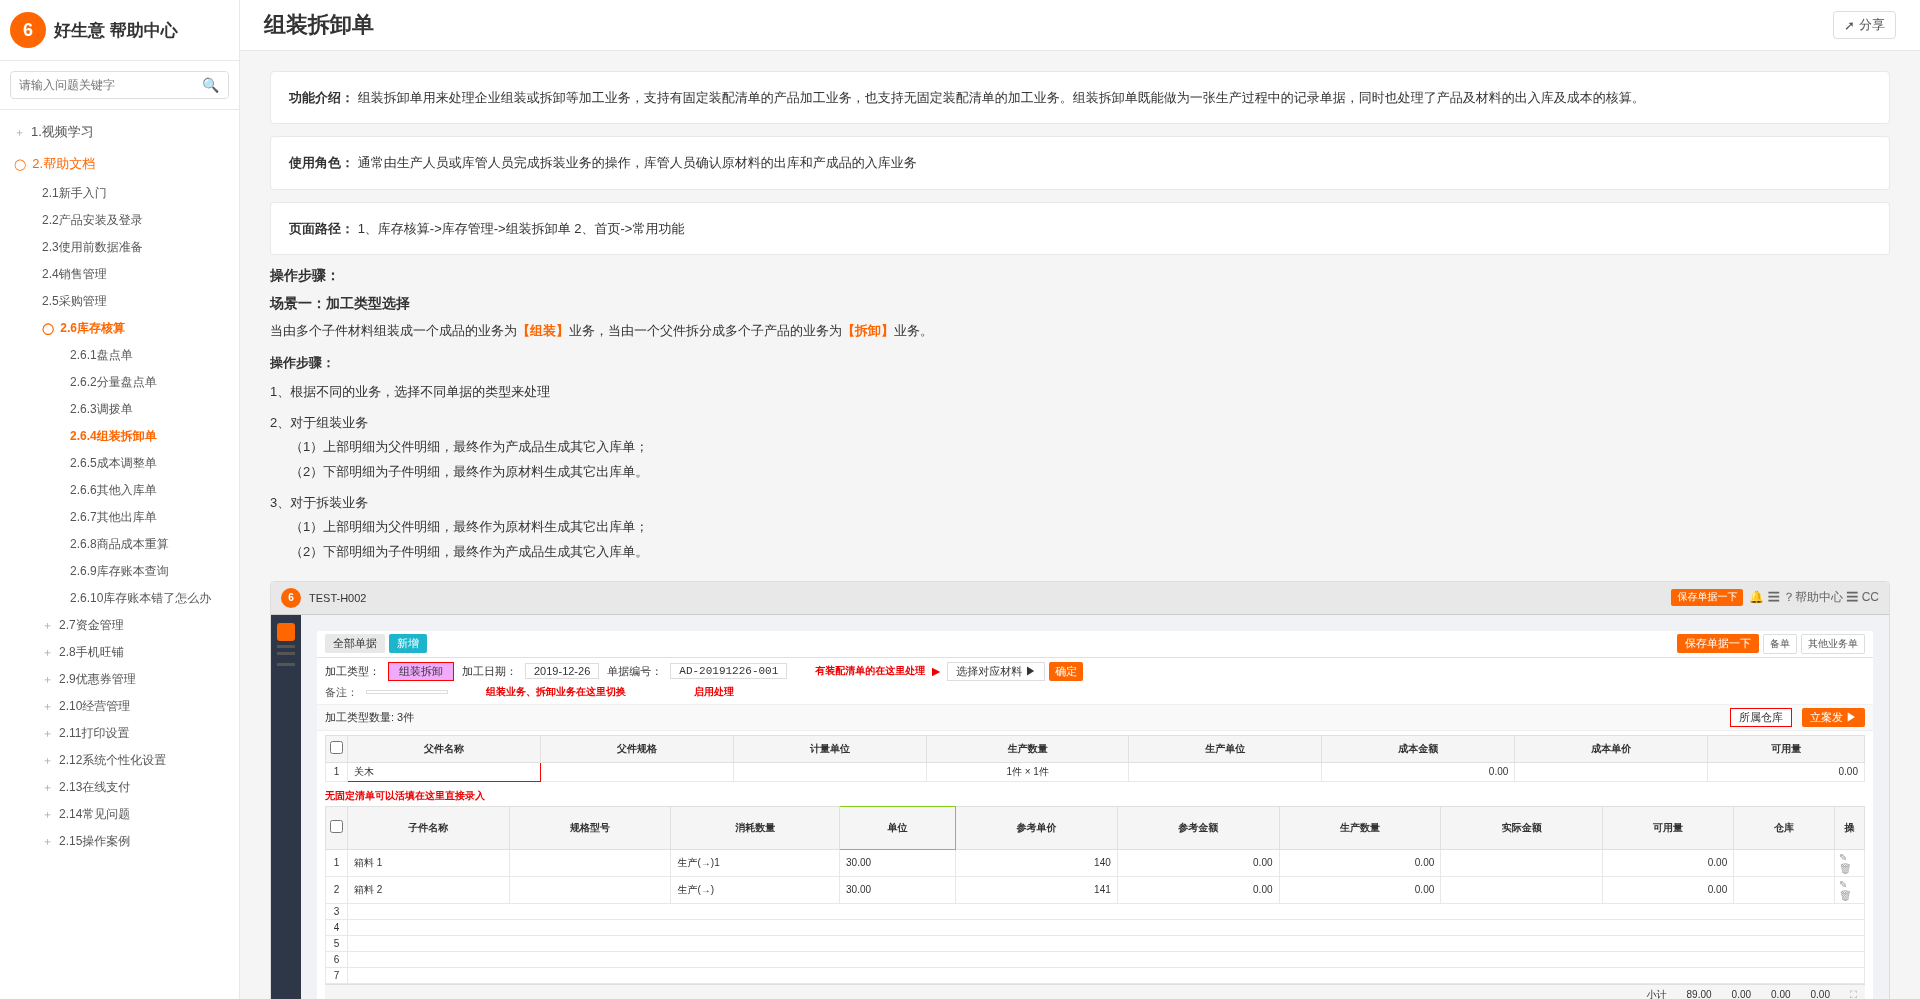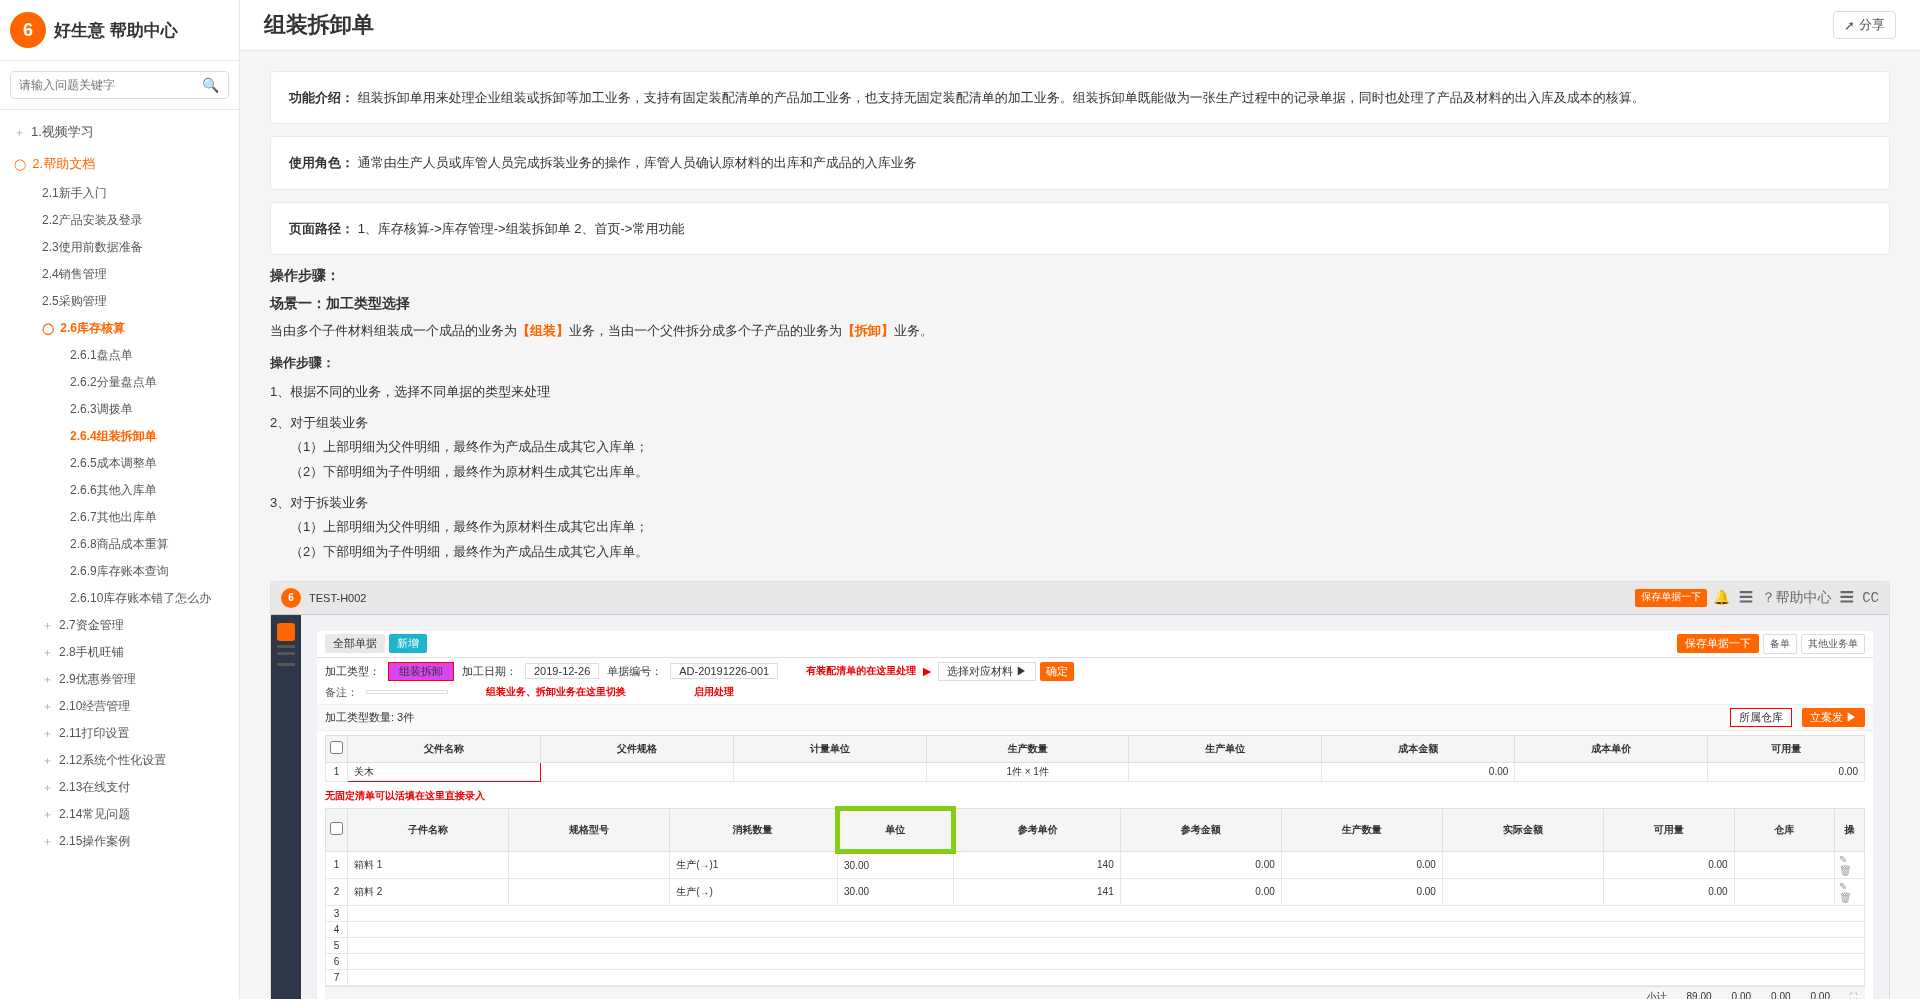--- a/index.html
+++ b/index.html
@@ -200,21 +200,21 @@
     <div class="body-text" style="margin-top:6px;">3、对于拆装业务</div>
     <div class="body-text" style="padding-left:20px;">（1）上部明细为父件明细，最终作为原材料生成其它出库单；</div>
     <div class="body-text" style="padding-left:20px;">（2）下部明细为子件明细，最终作为产成品生成其它入库单。</div>
 
     <div class="screenshot-wrap" style="margin-top:16px;">
       <div style="background:#e8e8e8; padding:6px 10px; border-bottom:1px solid #ccc; display:flex; align-items:center; gap:8px; font-size:11px;">
         <div style="width:20px;height:20px;background:#f60;border-radius:50%;display:flex;align-items:center;justify-content:center;color:#fff;font-weight:bold;font-size:10px;">6</div>
         <span>TEST-H002</span>
         <span style="margin-left:auto;display:flex;gap:6px;">
           <span style="background:#ff6600;color:#fff;padding:1px 6px;border-radius:2px;font-size:10px;">保存单据一下</span>
-          <span style="color:#666;font-size:14px;font-family:Liberation Mono, monospace;">🔔 ☰ ？帮助中心 ☰ CC</span>
+          <span style="color:#666;font-size:12px;">🔔 ☰ ？帮助中心 ☰ CC</span>
         </span>
       </div>
 
       <div style="display:flex;background:#f0f2f5;min-height:320px;">
 
         <div style="width:30px;background:#2d3748;display:flex;flex-direction:column;align-items:center;padding-top:8px;gap:4px;">
           <div style="width:18px;height:18px;background:#f60;border-radius:3px;"></div>
           <div style="width:18px;height:3px;background:#555;"></div>
           <div style="width:18px;height:3px;background:#555;"></div>
           <div style="width:18px;height:3px;background:#555;margin-top:4px;"></div>
@@ -226,25 +226,25 @@
             <span style="background:#e8e8e8;padding:2px 8px;border-radius:2px;cursor:pointer;">全部单据</span>
             <span style="background:#1cb5cc;color:#fff;padding:2px 8px;border-radius:2px;cursor:pointer;">新增</span>
             <span style="margin-left:auto;background:#f60;color:#fff;padding:2px 8px;border-radius:2px;font-size:11px;">保存单据一下</span>
             <span style="font-size:10px;color:#555;padding:2px 6px;border:1px solid #ddd;border-radius:2px;">备单</span>
             <span style="font-size:10px;color:#555;padding:2px 6px;border:1px solid #ddd;border-radius:2px;">其他业务单</span>
           </div>
 
           <div style="position:relative;padding:4px 8px;background:#fff;border-bottom:1px solid #f0f0f0;">
             <div style="display:flex;align-items:center;gap:8px;flex-wrap:wrap;font-size:11px;">
               <span>加工类型：</span>
-              <span style="border:1px solid #f00;padding:1px 10px;min-width:60px;display:inline-block;background:#d946ef;">组装拆卸</span>
+              <span style="border:1px solid #f00;padding:1px 10px;min-width:60px;display:inline-block;background:#f0abfc;">组装拆卸</span>
               <span>加工日期：</span>
               <span style="border:1px solid #ddd;padding:1px 8px;">2019-12-26</span>
               <span>单据编号：</span>
-              <span style="border:1px solid #ddd;padding:1px 8px;">AD-20191226-001</span>
+              <span style="border:1px solid #ddd;padding:1px 8px;font-family:Liberation Mono, monospace;">AD-20191226-001</span>
 
               <span style="position:relative;display:inline-flex;align-items:center;">
                 <span style="color:#e00;font-size:10px;font-weight:bold;margin-left:20px;white-space:nowrap;">有装配清单的在这里处理</span>
                 <span style="color:#e00;font-size:14px;margin-left:4px;">►</span>
                 <span style="border:1px solid #ddd;padding:1px 8px;margin-left:4px;background:#fff;font-size:11px;">选择对应材料 ▶</span>
                 <span style="background:#f60;color:#fff;border:none;padding:2px 6px;margin-left:4px;font-size:11px;border-radius:2px;">确定</span>
               </span>
             </div>
 
             <div style="display:flex;align-items:center;gap:8px;margin-top:4px;font-size:11px;">
@@ -297,21 +297,21 @@
           <div style="padding:0 8px 4px;position:relative;">
 
             <div style="color:#e00;font-size:10px;font-weight:bold;margin:3px 0;">无固定清单可以活填在这里直接录入</div>
             <table style="width:100%;border-collapse:collapse;font-size:10px;">
               <thead>
                 <tr style="background:#f5f5f5;">
                   <th style="border:1px solid #e0e0e0;padding:2px 4px;width:20px;"><input type="checkbox" style=""></th>
                   <th style="border:1px solid #e0e0e0;padding:14px 6px;">子件名称</th>
                   <th style="border:1px solid #e0e0e0;padding:2px 6px;">规格型号</th>
                   <th style="border:1px solid #e0e0e0;padding:2px 6px;">消耗数量</th>
-                  <th style="border:5px solid #84cc16;padding:2px 6px;">单位</th>
+                  <th style="border:1px solid #84cc16;padding:2px 6px;">单位</th>
                   <th style="border:1px solid #e0e0e0;padding:2px 6px;">参考单价</th>
                   <th style="border:1px solid #e0e0e0;padding:2px 6px;">参考金额</th>
                   <th style="border:1px solid #e0e0e0;padding:2px 6px;">生产数量</th>
                   <th style="border:1px solid #e0e0e0;padding:2px 6px;">实际金额</th>
                   <th style="border:1px solid #e0e0e0;padding:2px 6px;">可用量</th>
                   <th style="border:1px solid #e0e0e0;padding:2px 6px;">仓库</th>
                   <th style="border:1px solid #e0e0e0;padding:2px 4px;width:30px;">操</th>
                 </tr>
               </thead>
               <tbody id="bot-table-body">

